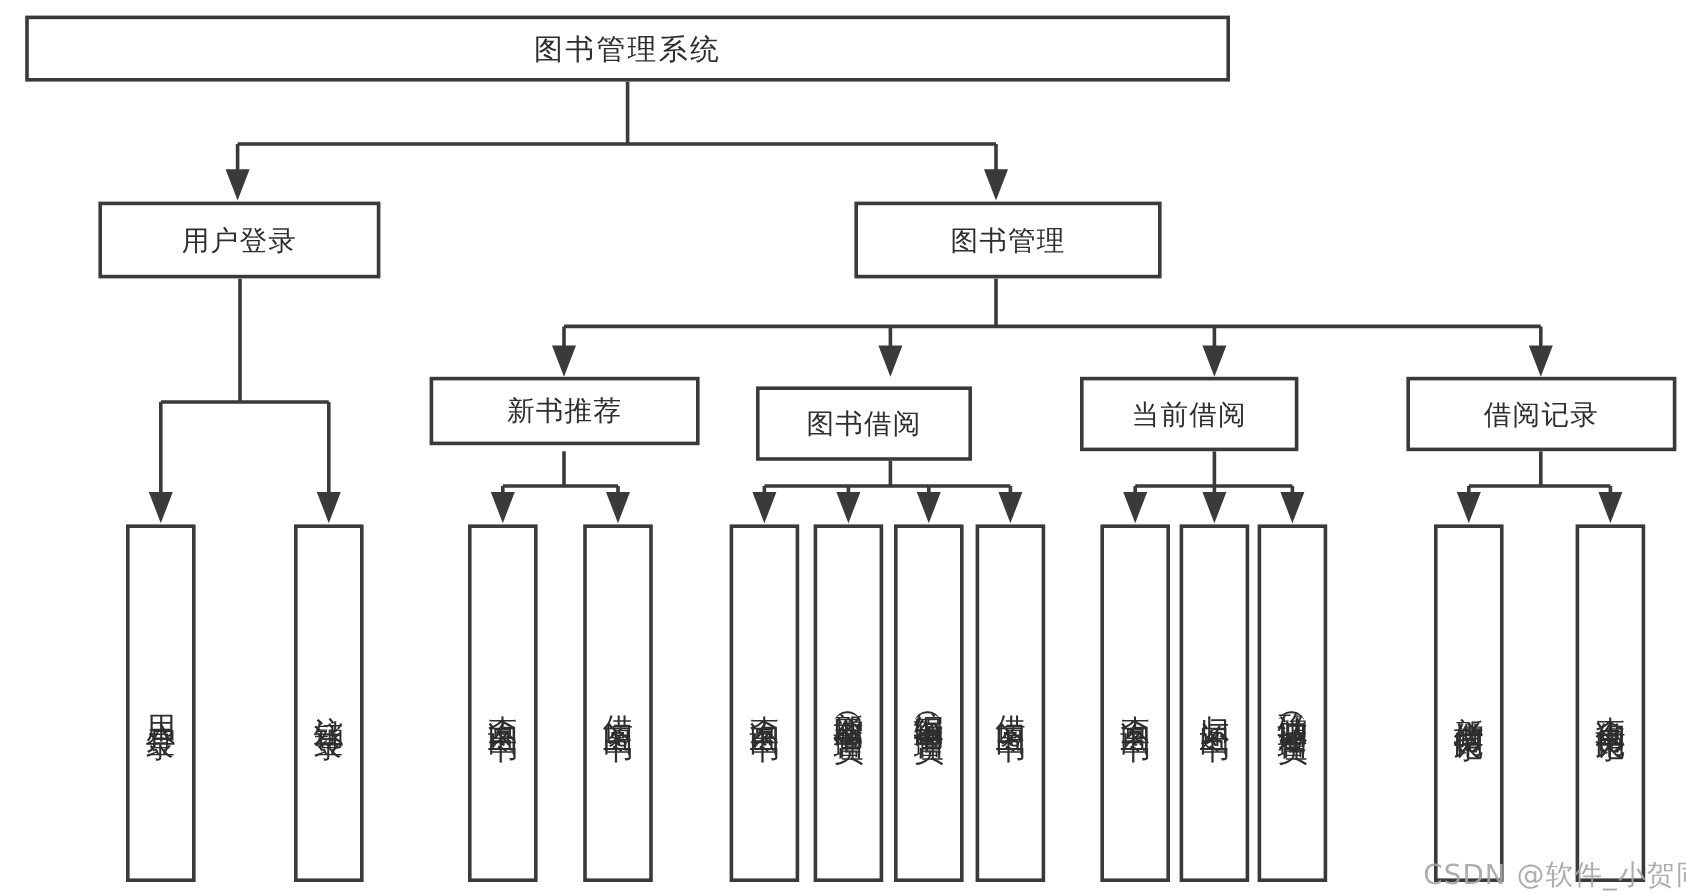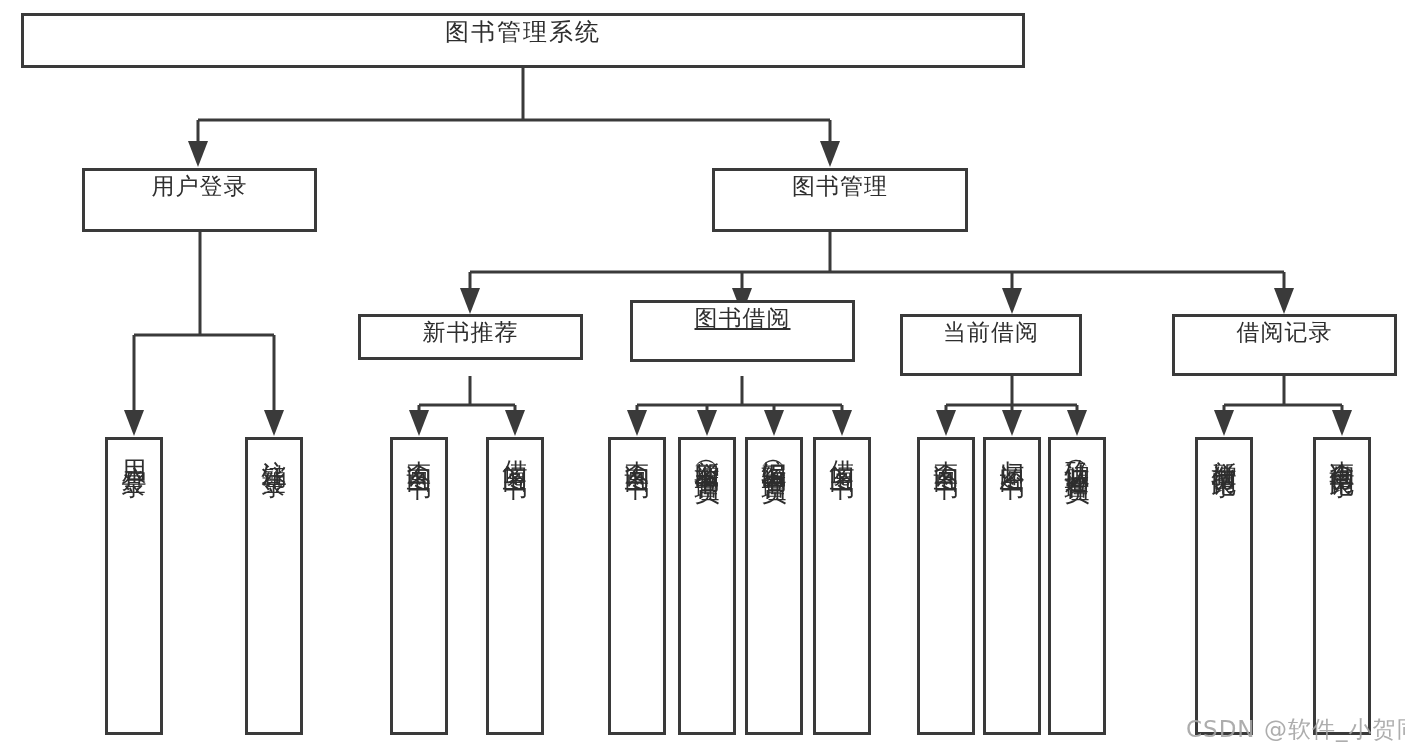--- a/index.html
+++ b/index.html
@@ -20,20 +20,21 @@
     left: 0;
     top: 0;
     z-index: 1;
   }
   .box {
     position: absolute;
     box-sizing: border-box;
     border: 3px solid #3a3a3a;
     background: #ffffff;
     display: flex;
+    align-items: center;
     justify-content: center;
     color: #2e2e2e;
     z-index: 2;
   }
   .box.h-label {
     font-size: 23px;
     letter-spacing: 1px;
   }
   .box.root-label {
     font-size: 24px;
@@ -103,24 +104,24 @@
     <span>图书管理系统</span>
   </div>
 
   <div class="box h-label" style="left:82px; top:168px; width:235px; height:64px;">
     <span>用户登录</span>
   </div>
   <div class="box h-label" style="left:712px; top:168px; width:256px; height:64px;">
     <span>图书管理</span>
   </div>
 
-  <div class="box h-label" style="left:358px; top:314px; width:225px; height:46px;">
+  <div class="box h-label" style="left:358px; top:314px; width:225px; height:57px;">
     <span>新书推荐</span>
   </div>
-  <div class="box h-label" style="left:630px; top:300px; width:225px; height:62px;text-decoration:underline;">
+  <div class="box h-label" style="left:630px; top:322px; width:180px; height:62px;">
     <span>图书借阅</span>
   </div>
   <div class="box h-label" style="left:900px; top:314px; width:182px; height:62px;">
     <span>当前借阅</span>
   </div>
   <div class="box h-label" style="left:1172px; top:314px; width:225px; height:62px;">
     <span>借阅记录</span>
   </div>
 
   <div class="box leaf" style="left:105px; top:437px; width:58px; height:298px;">

